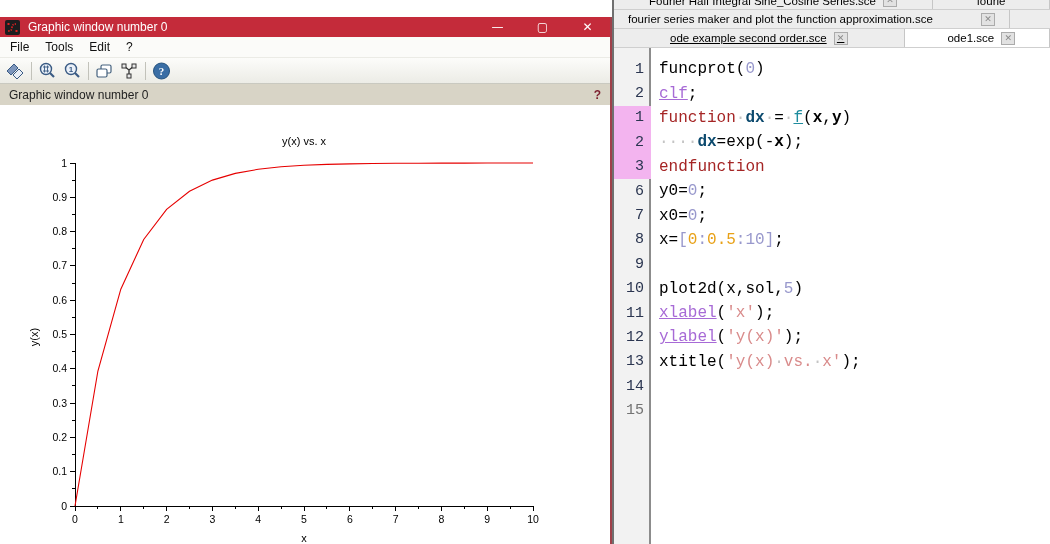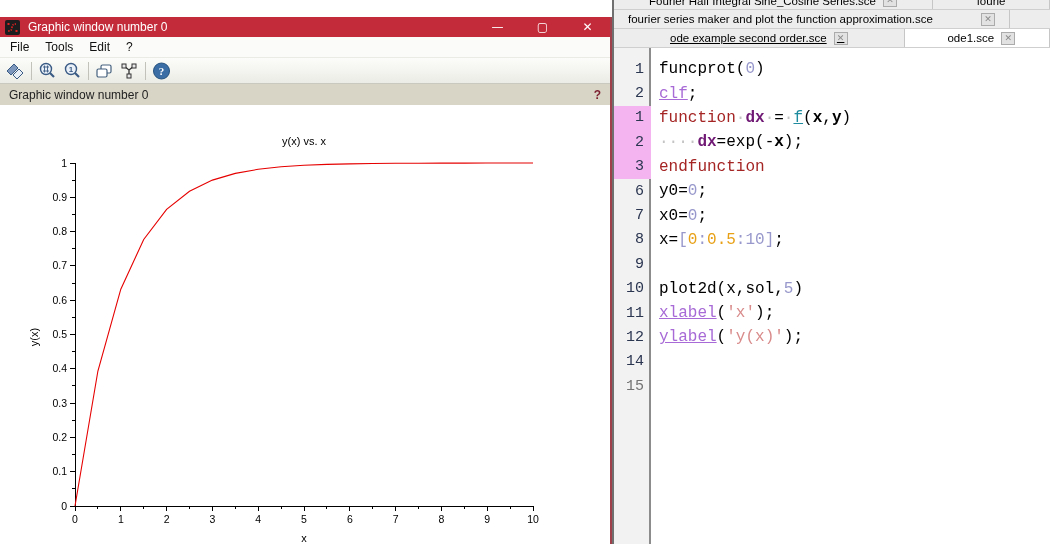--- a/index.html
+++ b/index.html
@@ -84,21 +84,21 @@
     justify-content:flex-end; padding-right:7px; color:#2A3550; font-size:15px;
   }
   .ln.fnmark { background:#F3B4EF; }
   .ln.curmark { color:#737373; }
   .ct { padding-left:8px; white-space:pre; }
 
   .tk-pl  { color:#000000; }
   .tk-fn  { color:#000000; }
   .tk-mc  { color:#A76AD6; text-decoration:underline; }
   .tk-kw  { color:#A52525; }
-  .tk-arg { color:#701a75; font-weight:bold; }
+  .tk-arg { color:#0c4a6e; font-weight:bold; }
   .tk-b   { color:#000000; font-weight:bold; }
   .tk-num { color:#9898CC; }
   .tk-or  { color:#E8A117; }
   .tk-str { color:#D98B8B; }
   .tk-ur  { color:#1E8C9E; text-decoration:underline; }
   .tk-ws  { color:#C4C4C4; }
 </style>
 </head>
 <body>
 
@@ -330,20 +330,24 @@
           </div>
           <div class="cl">
             <span class="ln">11</span>
             <span class="ct"><span class="tk-mc">xlabel</span><span class="tk-pl">(</span><span class="tk-str">'x'</span><span class="tk-pl">);</span></span>
           </div>
           <div class="cl">
             <span class="ln">12</span>
             <span class="ct"><span class="tk-mc">ylabel</span><span class="tk-pl">(</span><span class="tk-str">'y(x)'</span><span class="tk-pl">);</span></span>
           </div>
           <div class="cl">
+            <span class="ln">13</span>
+            <span class="ct"><span class="tk-fn">xtitle</span><span class="tk-pl">(</span><span class="tk-str">'y(x)</span><span class="tk-ws">·</span><span class="tk-str">vs.</span><span class="tk-ws">·</span><span class="tk-str">x'</span><span class="tk-pl">);</span></span>
+          </div>
+          <div class="cl">
             <span class="ln">14</span>
             <span class="ct"></span>
           </div>
           <div class="cl">
             <span class="ln curmark">15</span>
             <span class="ct"></span>
           </div>
         </div>
     </div>
   </section>

